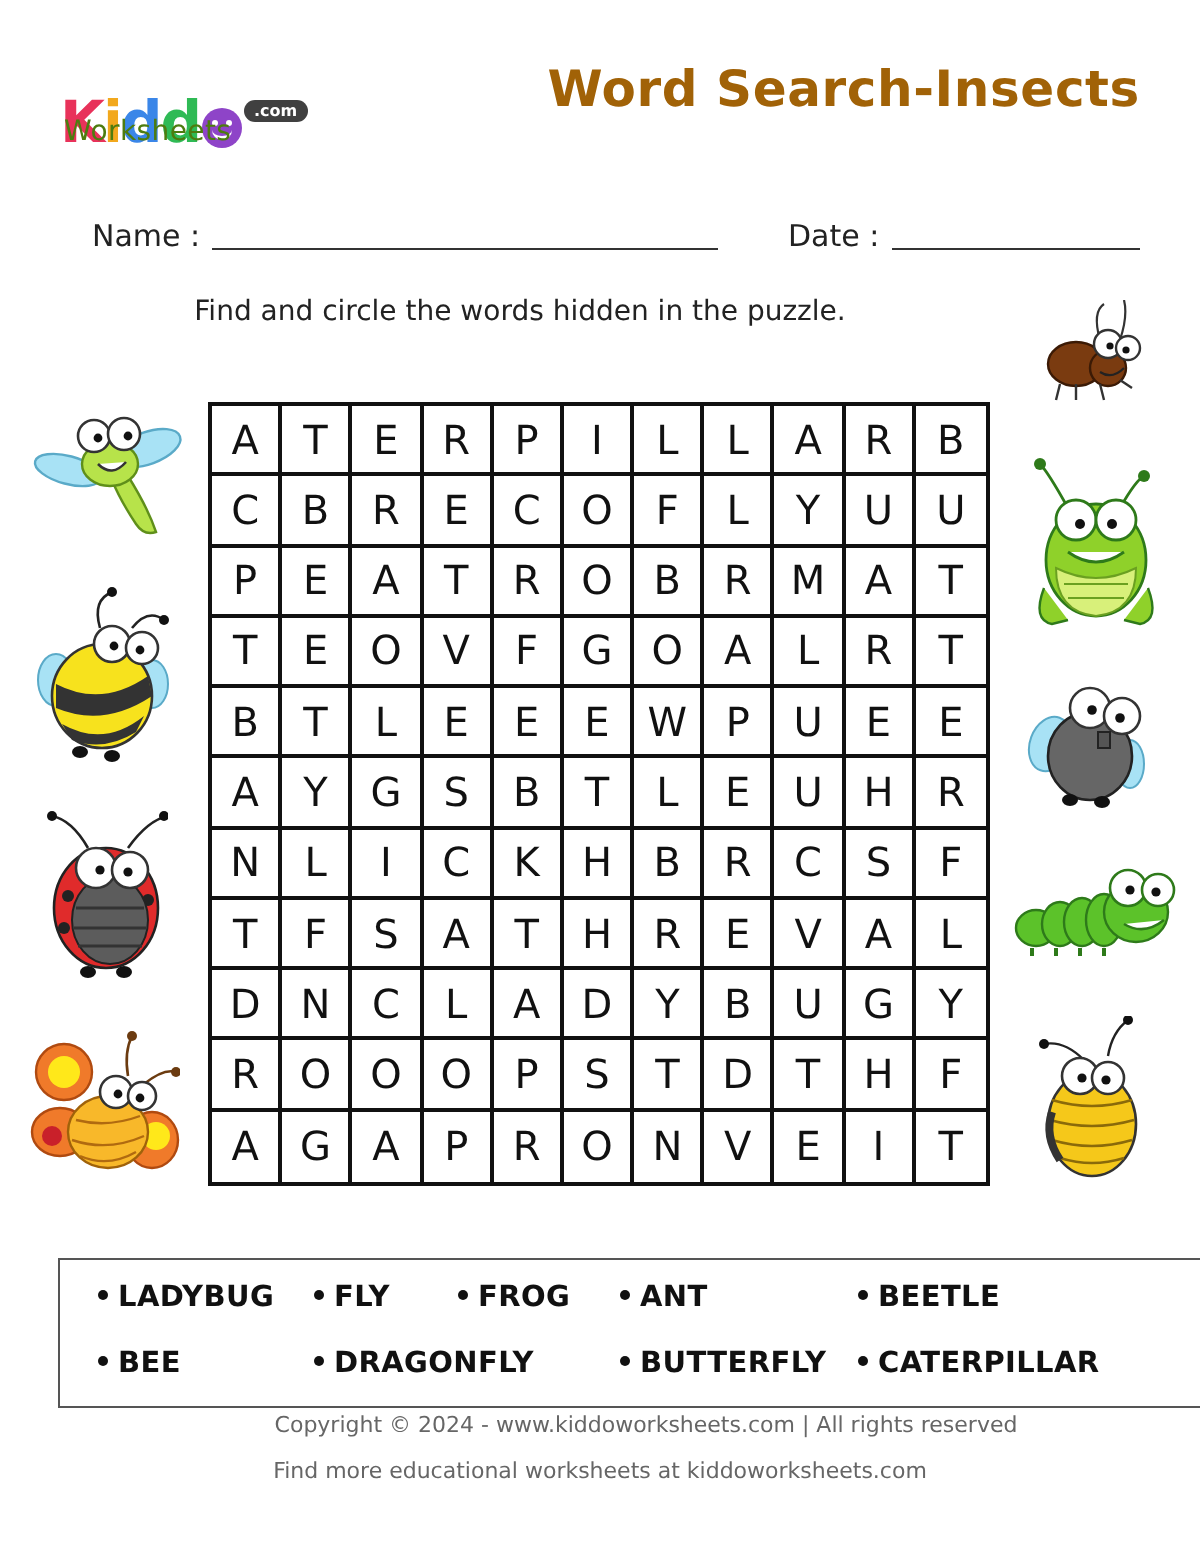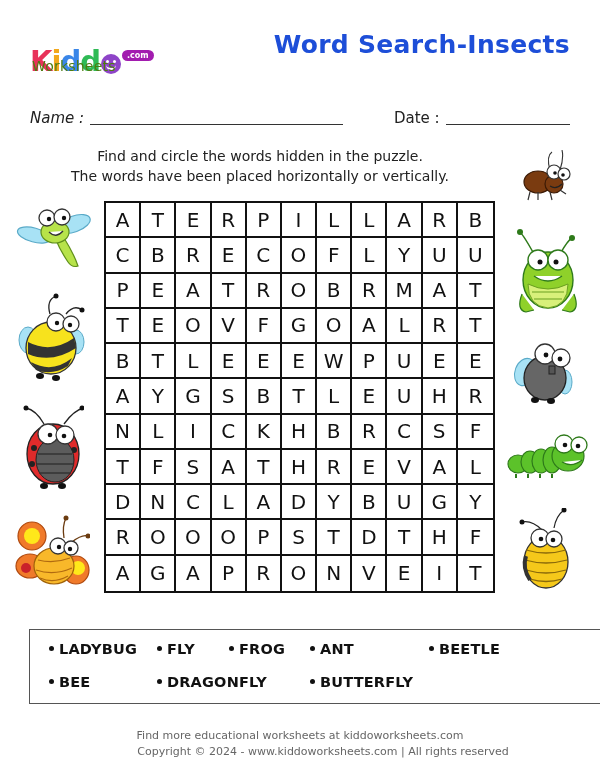--- a/index.html
+++ b/index.html
@@ -3,51 +3,51 @@
 <meta charset="utf-8">
 <style>
   * { box-sizing: border-box; margin: 0; padding: 0; }
   html, body { width: 600px; height: 776px; background: #ffffff; overflow: hidden; }
   body { position: relative; font-family: "DejaVu Sans", sans-serif; color: #222; }
 
   .logo { position: absolute; left: 30px; top: 28px; width: 125px; height: 46px; }
   .logo .kiddo { position: absolute; left: 0; top: 0; font-family: "DejaVu Sans", sans-serif; font-weight: bold; font-size: 29px; letter-spacing: -1px; line-height: 32px; margin-top: 17px; }
   .logo .kiddo span { display: inline-block; }
   .logo .ws { position: absolute; left: 2px; top: 30px; font-weight: normal; font-size: 14px; color: #4d7c0f; letter-spacing: 0.2px; }
-  .logo .com { position: absolute; left: 92px; top: 22px; background: #a21caf; color: #fff; font-size: 8px; border-radius: 7px; padding: 1px 5px; font-weight: bold; }
+  .logo .com { position: absolute; left: 92px; top: 22px; background: #404040; color: #fff; font-size: 8px; border-radius: 7px; padding: 1px 5px; font-weight: bold; }
   .logo .smile { display: inline-block; width: 20px; height: 20px; border-radius: 50%; background: #8e44c8; position: relative; vertical-align: -3px; margin-left: 1px; }
   .logo .smile::before { content: ""; position: absolute; left: 5px; top: 6px; width: 3px; height: 3px; border-radius: 50%; background: #fff; box-shadow: 7px 0 0 #fff; }
   .logo .smile::after { content: ""; position: absolute; left: 5px; top: 9px; width: 10px; height: 5px; border-bottom: 2px solid #fff; border-radius: 0 0 6px 6px; }
 
-  .title { position: absolute; right: 30px; top: 30px; font-family: "DejaVu Sans", sans-serif; font-weight: bold; font-size: 25px; color: #1d4ed8; letter-spacing: 0.3px; }
+  .title { position: absolute; right: 30px; top: 30px; font-family: "DejaVu Sans", sans-serif; font-weight: bold; font-size: 25px; color: #a16207; letter-spacing: 0.3px; }
 
   .field { position: absolute; top: 109px; font-size: 15px; color: #222; }
   .field .label { display: inline-block; }
   .field .line { position: absolute; bottom: 2px; height: 1px; background: #333; }
-  .field-name { left: 30px; font-style: italic; }
+  .field-name { left: 46px; }
   .field-name .line { left: 60px; width: 253px; }
   .field-date { left: 394px; }
   .field-date .line { left: 52px; width: 124px; }
 
   .instructions { position: absolute; left: 0; width: 512px; top: 146px; text-align: center; font-size: 14px; line-height: 20px; color: #222; }
   .instructions div { margin-left: 8px; }
 
   .grid { position: absolute; left: 104px; top: 201px; width: 391px; height: 392px; border: 2px solid #111; display: grid; grid-template-columns: repeat(11, 1fr); grid-template-rows: repeat(11, 1fr); }
   .cell { border-right: 2px solid #111; border-bottom: 2px solid #111; display: flex; align-items: center; justify-content: center; font-size: 20px; color: #111; font-family: "DejaVu Sans", sans-serif; }
   .cell.last-col { border-right: none; }
   .cell.last-row { border-bottom: none; }
 
   .bug { position: absolute; }
   .words { position: absolute; left: 29px; top: 629px; width: 582px; height: 75px; border: 1.5px solid #555; }
   .word { position: absolute; font-weight: bold; font-size: 14.5px; color: #111; letter-spacing: 0.2px; }
   .word .dot { display: inline-block; width: 5px; height: 5px; border-radius: 50%; background: #111; vertical-align: 3px; margin-right: 5px; }
 
   .footer { position: absolute; left: 0; width: 600px; text-align: center; font-size: 11px; color: #666; }
   .footer-1 { top: 729px; }
-  .footer-2 { top: 745px; padding-left: 46px; }
+  .footer-2 { top: 706px; padding-left: 46px; }
 </style>
 </head>
 <body>
 
 <div class="logo">
   <div class="kiddo">
     <span style="color:#e8325a">K</span><span style="color:#f2a81d">i</span><span style="color:#3a86e8">d</span><span style="color:#2fba55">d</span><span class="smile"></span>
   </div>
   <div class="ws">Worksheets</div>
   <div class="com">.com</div>
@@ -59,21 +59,20 @@
   <span class="label">Name :</span>
   <span class="line"></span>
 </div>
 <div class="field field-date">
   <span class="label">Date :</span>
   <span class="line"></span>
 </div>
 
 <div class="instructions">
   <div>Find and circle the words hidden in the puzzle.</div>
-  <div>The words have been placed horizontally or vertically.</div>
 </div>
 
 <div class="grid" id="grid">
     <div class="cell">A</div>
     <div class="cell">T</div>
     <div class="cell">E</div>
     <div class="cell">R</div>
     <div class="cell">P</div>
     <div class="cell">I</div>
     <div class="cell">L</div>
@@ -334,16 +333,17 @@
 
 <div class="words">
   <div class="word" style="left:19px;top:11px"><span class="dot"></span><span>LADYBUG</span></div>
   <div class="word" style="left:127px;top:11px"><span class="dot"></span><span>FLY</span></div>
   <div class="word" style="left:199px;top:11px"><span class="dot"></span><span>FROG</span></div>
   <div class="word" style="left:280px;top:11px"><span class="dot"></span><span>ANT</span></div>
   <div class="word" style="left:399px;top:11px"><span class="dot"></span><span>BEETLE</span></div>
   <div class="word" style="left:19px;top:44px"><span class="dot"></span><span>BEE</span></div>
   <div class="word" style="left:127px;top:44px"><span class="dot"></span><span>DRAGONFLY</span></div>
   <div class="word" style="left:280px;top:44px"><span class="dot"></span><span>BUTTERFLY</span></div>
+  <div class="word" style="left:399px;top:44px"><span class="dot"></span><span>CATERPILLAR</span></div>
 </div>
 
 <div class="footer footer-1">Find more educational worksheets at kiddoworksheets.com</div>
 <div class="footer footer-2">Copyright © 2024 - www.kiddoworksheets.com  |  All rights reserved</div>
 
 </body></html>

